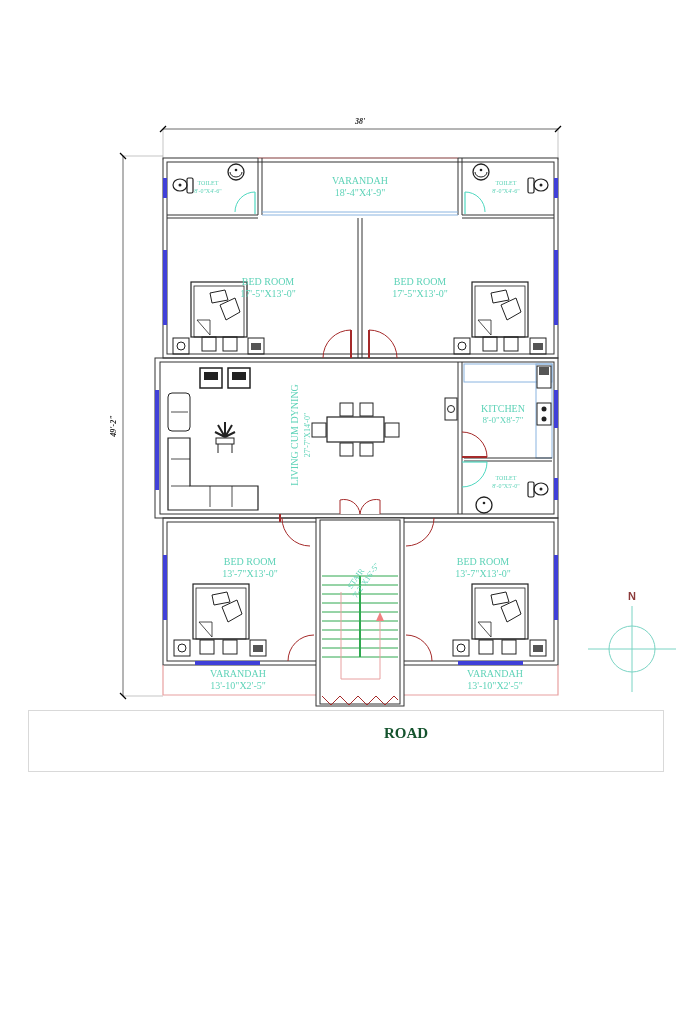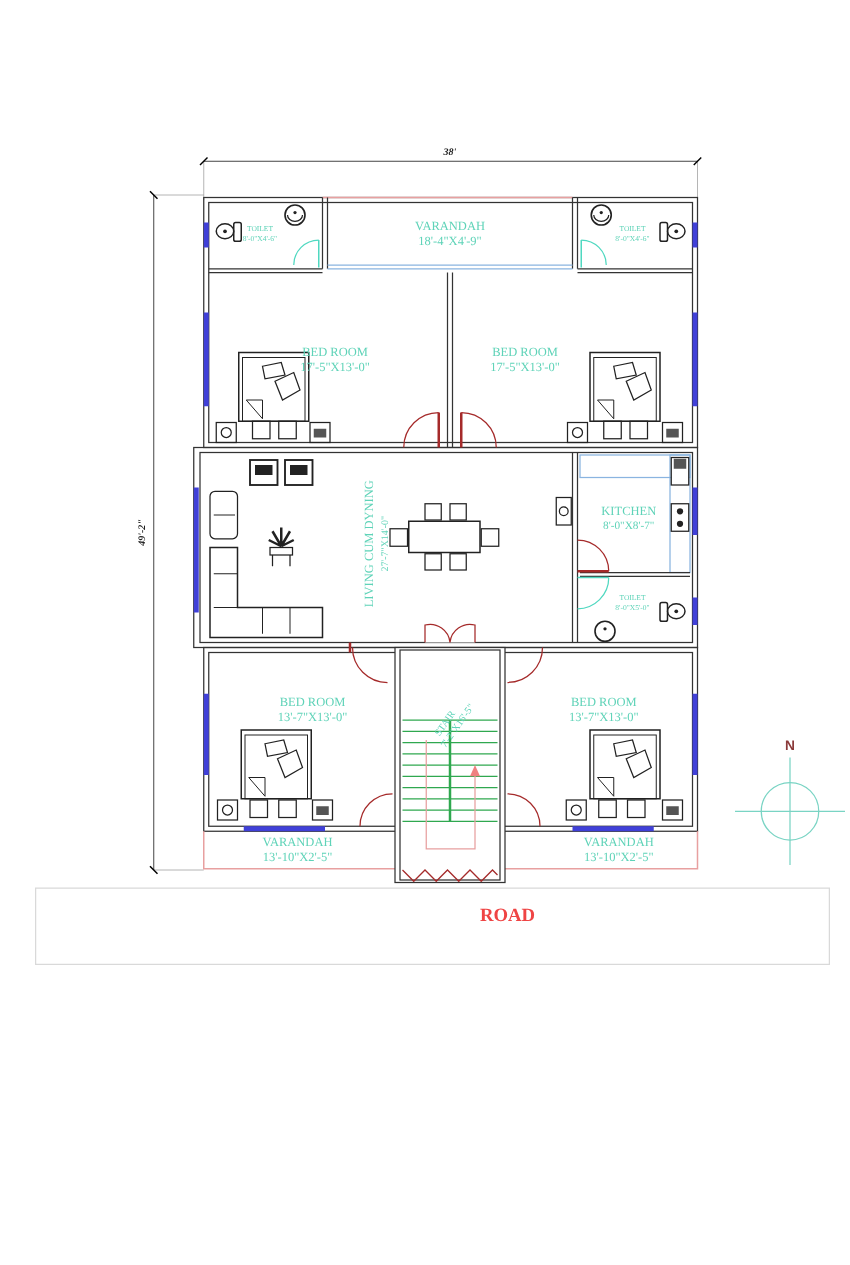--- a/index.html
+++ b/index.html
@@ -3,21 +3,21 @@
   <meta charset="utf-8">
   <style>
     html, body { margin: 0; padding: 0; background: #ffffff; }
     body { width: 680px; height: 1012px; position: relative; overflow: hidden; font-family: "Liberation Serif", serif; }
     .canvas { position: absolute; left: 0; top: 0; width: 660px; height: 1012px; padding-left: 40px; }
     svg text { font-family: "Liberation Serif", serif; }
     .lbl { fill: #5fd3b8; font-size: 10px; text-anchor: middle; }
     .lbl-s { fill: #5fd3b8; font-size: 6px; text-anchor: middle; }
     .dim { fill: #222; font-size: 8px; font-weight: bold; text-anchor: middle; font-style: italic; }
     .road-box { position: absolute; left: 28px; top: 710px; width: 636px; height: 62px; border: 1px solid #d9d9d9; box-sizing: border-box; }
-    .road-label { position: absolute; left: 0; right: 0; top: 14px; text-align: center; color: #ef4444; font-weight: bold; font-size: 15px; font-family: "Liberation Serif", serif; padding-left: 120px; }
+    .road-label { position: absolute; left: 0; right: 0; top: 14px; text-align: center; color: #14532d; font-weight: bold; font-size: 15px; font-family: "Liberation Serif", serif; padding-left: 120px; }
   </style>
 </head>
 <body>
 
 <div class="canvas">
 <svg width="680" height="1012" viewBox="0 0 680 1012" xmlns="http://www.w3.org/2000/svg">
 
   <g>
     <line x1="123" y1="129" x2="518" y2="129" stroke="#444" stroke-width="0.8"></line>
     <line x1="123" y1="129" x2="123" y2="160" stroke="#888" stroke-width="0.5"></line>

